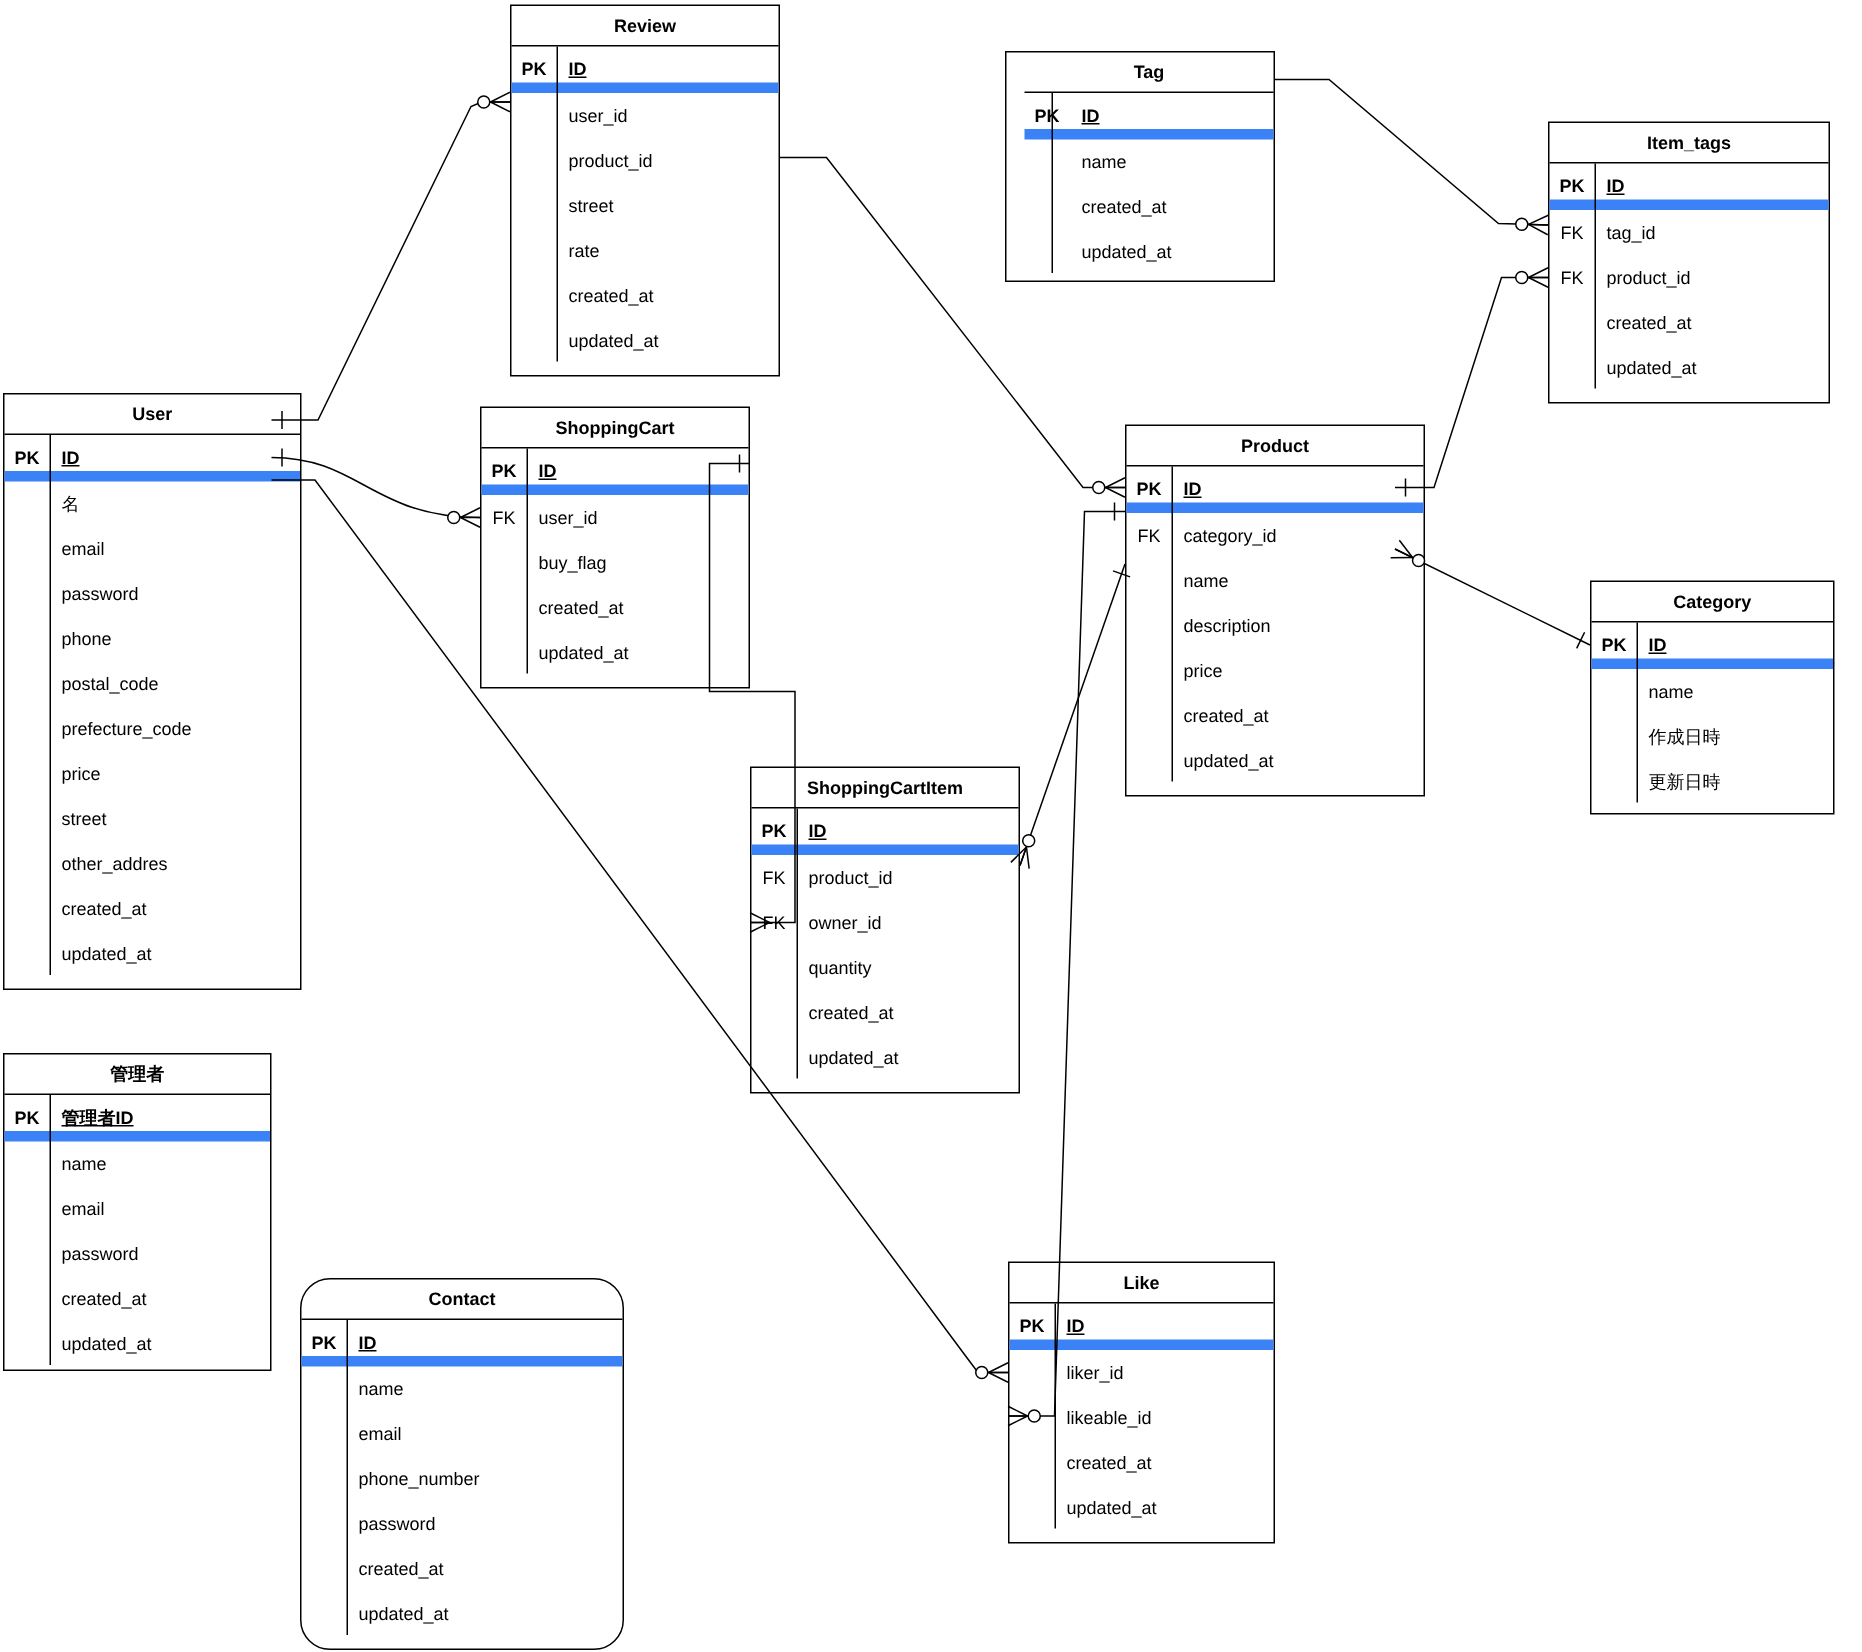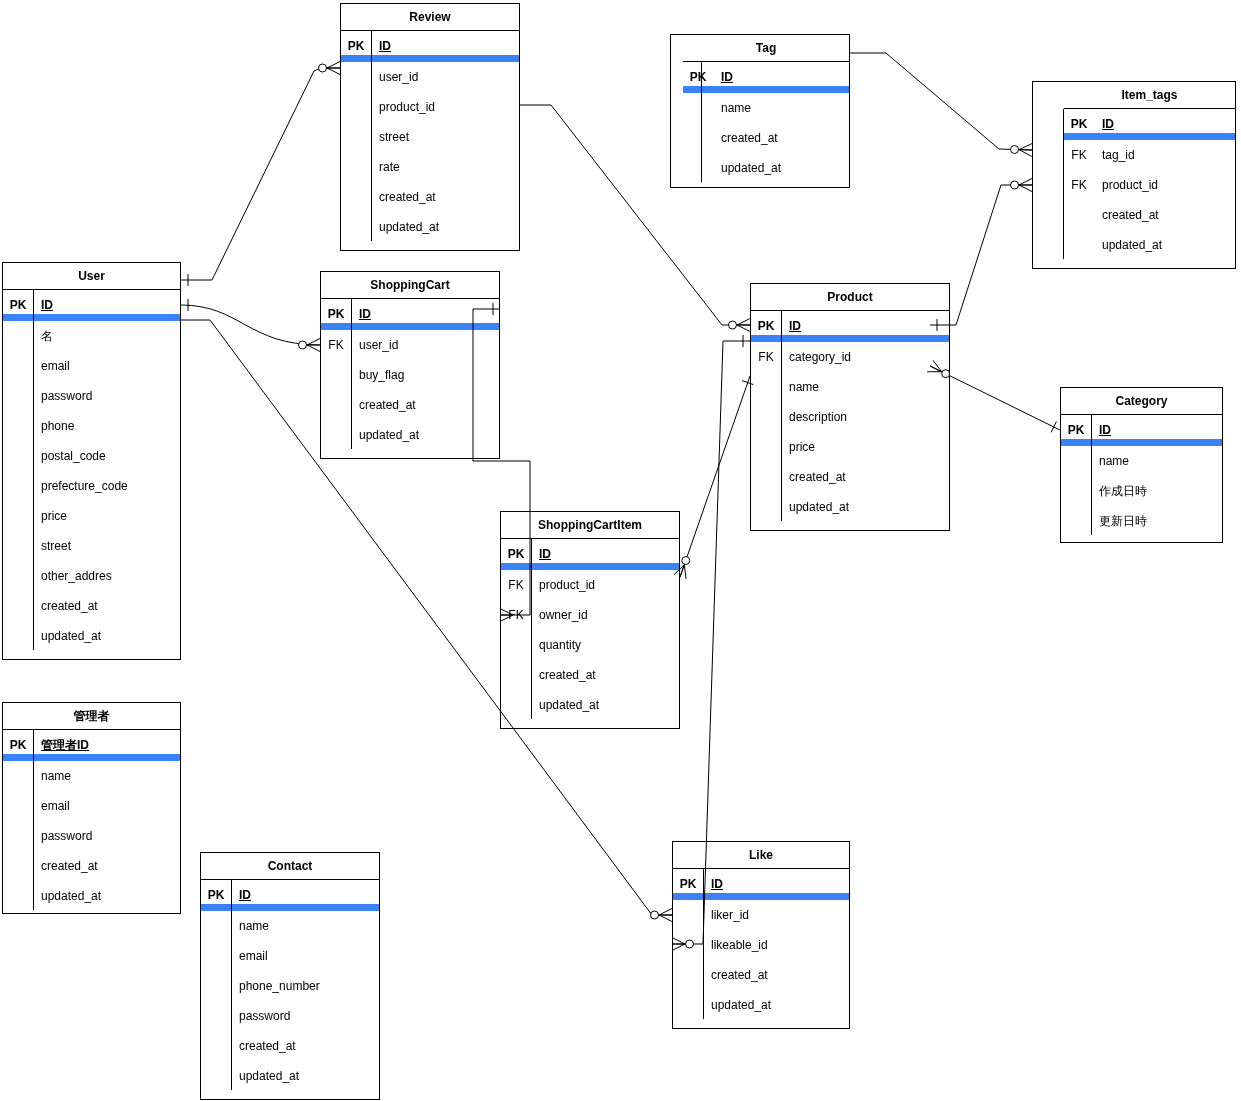--- a/index.html
+++ b/index.html
@@ -70,21 +70,21 @@
         <span class="ekey"></span>
         <span class="ename">created_at</span>
       </div>
       <div class="erow">
         <span class="ekey"></span>
         <span class="ename">updated_at</span>
       </div>
       <div class="epad" style="height:4px"></div>
       <div class="vdiv" style="bottom:5px"></div>
     </div>
-    <div class="entity" style="left: 1032px; top: 81px; width: 204px; padding-left: 31px;">
+    <div class="entity" style="left: 1032px; top: 81px; width: 188px;">
       <div class="etitle">Item_tags</div>
       <div class="erow pkr">
         <span class="ekey b">PK</span>
         <span class="ename pkname">ID</span>
       </div>
       <div class="erow">
         <span class="ekey">FK</span>
         <span class="ename">tag_id</span>
       </div>
       <div class="erow">
@@ -95,21 +95,21 @@
         <span class="ekey"></span>
         <span class="ename">created_at</span>
       </div>
       <div class="erow">
         <span class="ekey"></span>
         <span class="ename">updated_at</span>
       </div>
       <div class="epad" style="height:8px"></div>
       <div class="vdiv" style="bottom:9px"></div>
     </div>
-    <div class="entity" style="left: 2px; top: 262px; width: 179px;">
+    <div class="entity" style="left: 2px; top: 262px; width: 199px;">
       <div class="etitle">User</div>
       <div class="erow pkr">
         <span class="ekey b">PK</span>
         <span class="ename pkname">ID</span>
       </div>
       <div class="erow">
         <span class="ekey"></span>
         <span class="ename">名</span>
       </div>
       <div class="erow">
@@ -285,21 +285,21 @@
         <span class="ekey"></span>
         <span class="ename">created_at</span>
       </div>
       <div class="erow">
         <span class="ekey"></span>
         <span class="ename">updated_at</span>
       </div>
       <div class="epad" style="height:2px"></div>
       <div class="vdiv" style="bottom:3px"></div>
     </div>
-    <div class="entity" style="left: 200px; top: 852px; width: 180px;">
+    <div class="entity" style="left: 200px; top: 852px; width: 216px; border-radius: 20px;">
       <div class="etitle">Contact</div>
       <div class="erow pkr">
         <span class="ekey b">PK</span>
         <span class="ename pkname">ID</span>
       </div>
       <div class="erow">
         <span class="ekey"></span>
         <span class="ename">name</span>
       </div>
       <div class="erow">

